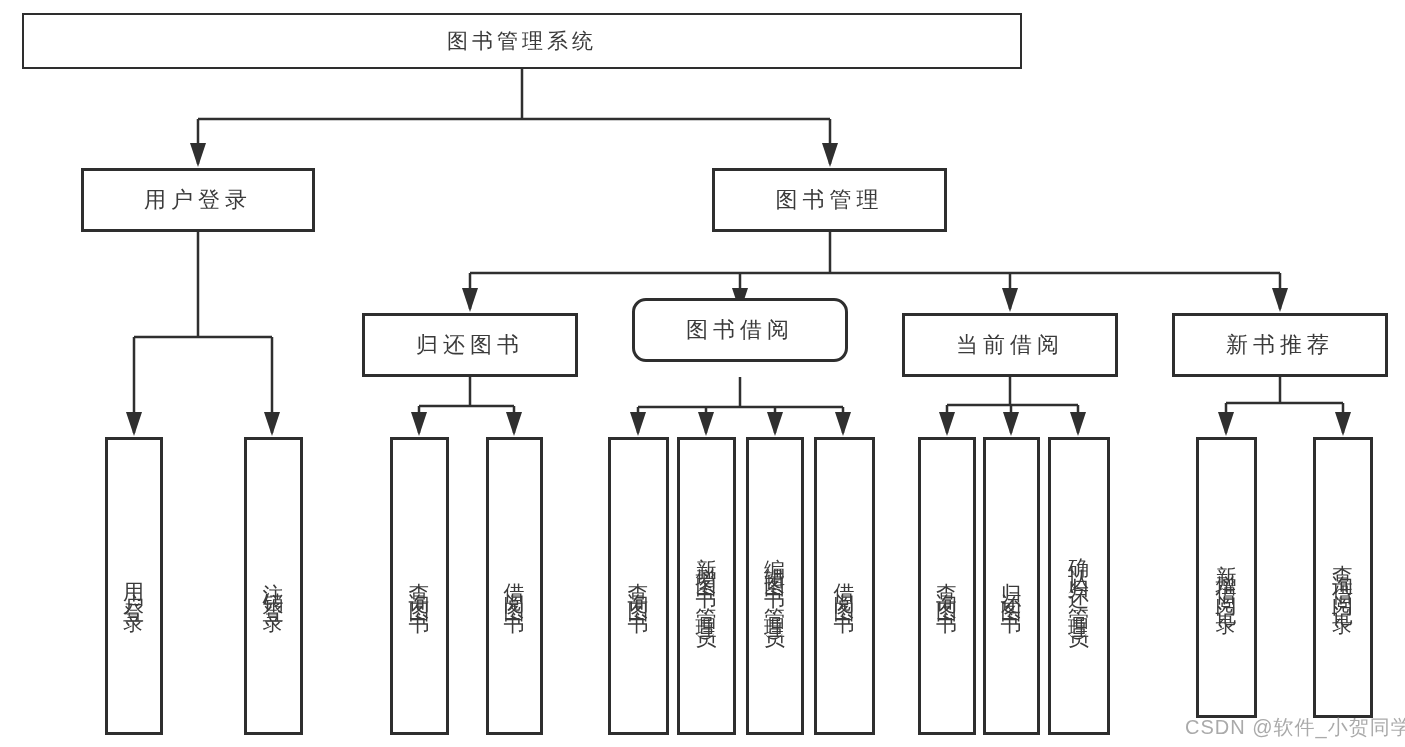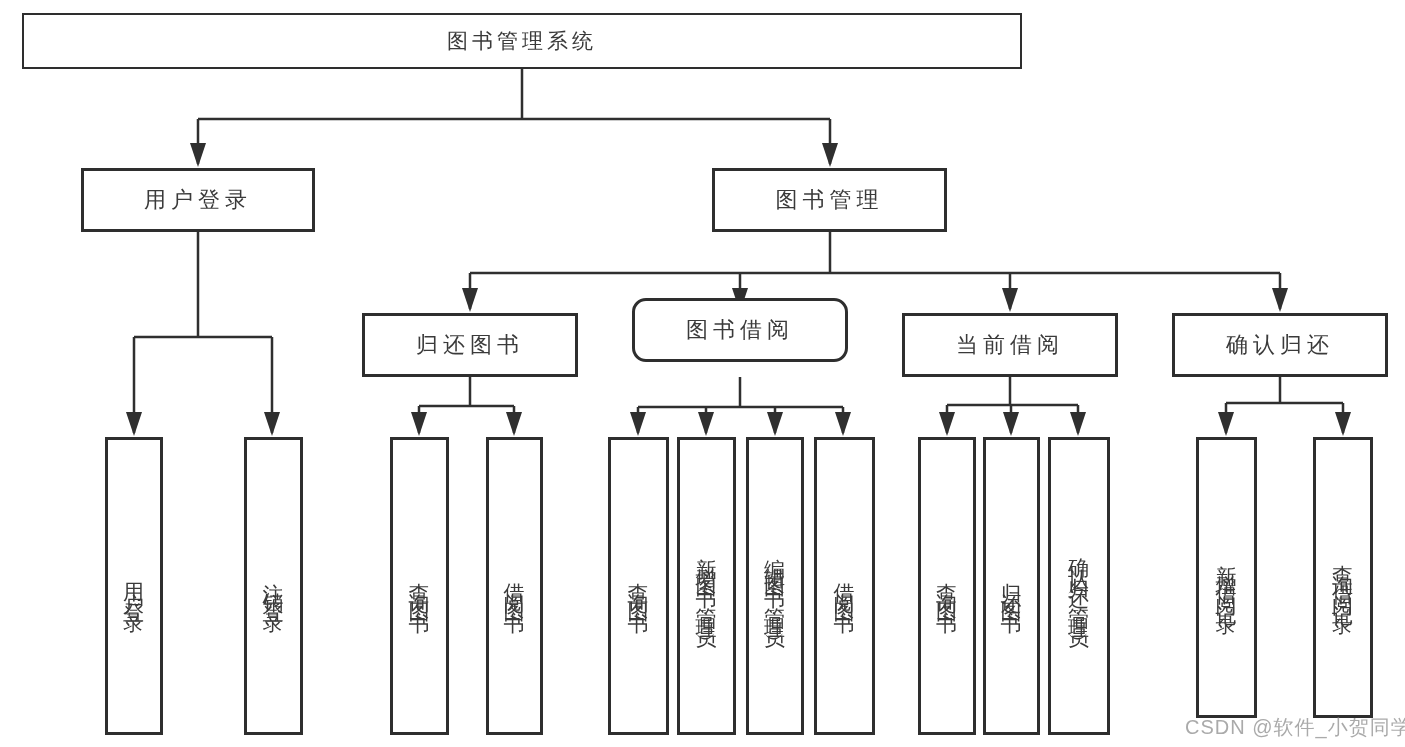--- a/index.html
+++ b/index.html
@@ -85,21 +85,21 @@
   </svg>
 
   <div class="box h root" style="left:22px;top:13px;width:1000px;height:56px;">图书管理系统</div>
 
   <div class="box h" style="left:81px;top:168px;width:234px;height:64px;">用户登录</div>
   <div class="box h" style="left:712px;top:168px;width:235px;height:64px;text-align:center;">图书管理</div>
 
   <div class="box h" style="left:362px;top:313px;width:216px;height:64px;">归还图书</div>
   <div class="box h" style="left:632px;top:298px;width:216px;height:64px;border-radius:14px;">图书借阅</div>
   <div class="box h" style="left:902px;top:313px;width:216px;height:64px;text-align:right;">当前借阅</div>
-  <div class="box h" style="left:1172px;top:313px;width:216px;height:64px;">确认归还</div>
+  <div class="box h" style="left:1172px;top:313px;width:216px;height:64px;">新书推荐</div>
 
   <div class="box v" style="left:105px;top:437px;width:58px;height:298px;">用户登录</div>
   <div class="box v" style="left:244px;top:437px;width:59px;height:298px;">注销登录</div>
 
   <div class="box v" style="left:390px;top:437px;width:59px;height:298px;">查询图书</div>
   <div class="box v" style="left:486px;top:437px;width:57px;height:298px;">借阅图书</div>
 
   <div class="box v" style="left:608px;top:437px;width:61px;height:298px;">查询图书</div>
   <div class="box v" style="left:677px;top:437px;width:59px;height:298px;">新增图书（管理员）</div>
   <div class="box v" style="left:746px;top:437px;width:58px;height:298px;">编辑图书（管理员）</div>

